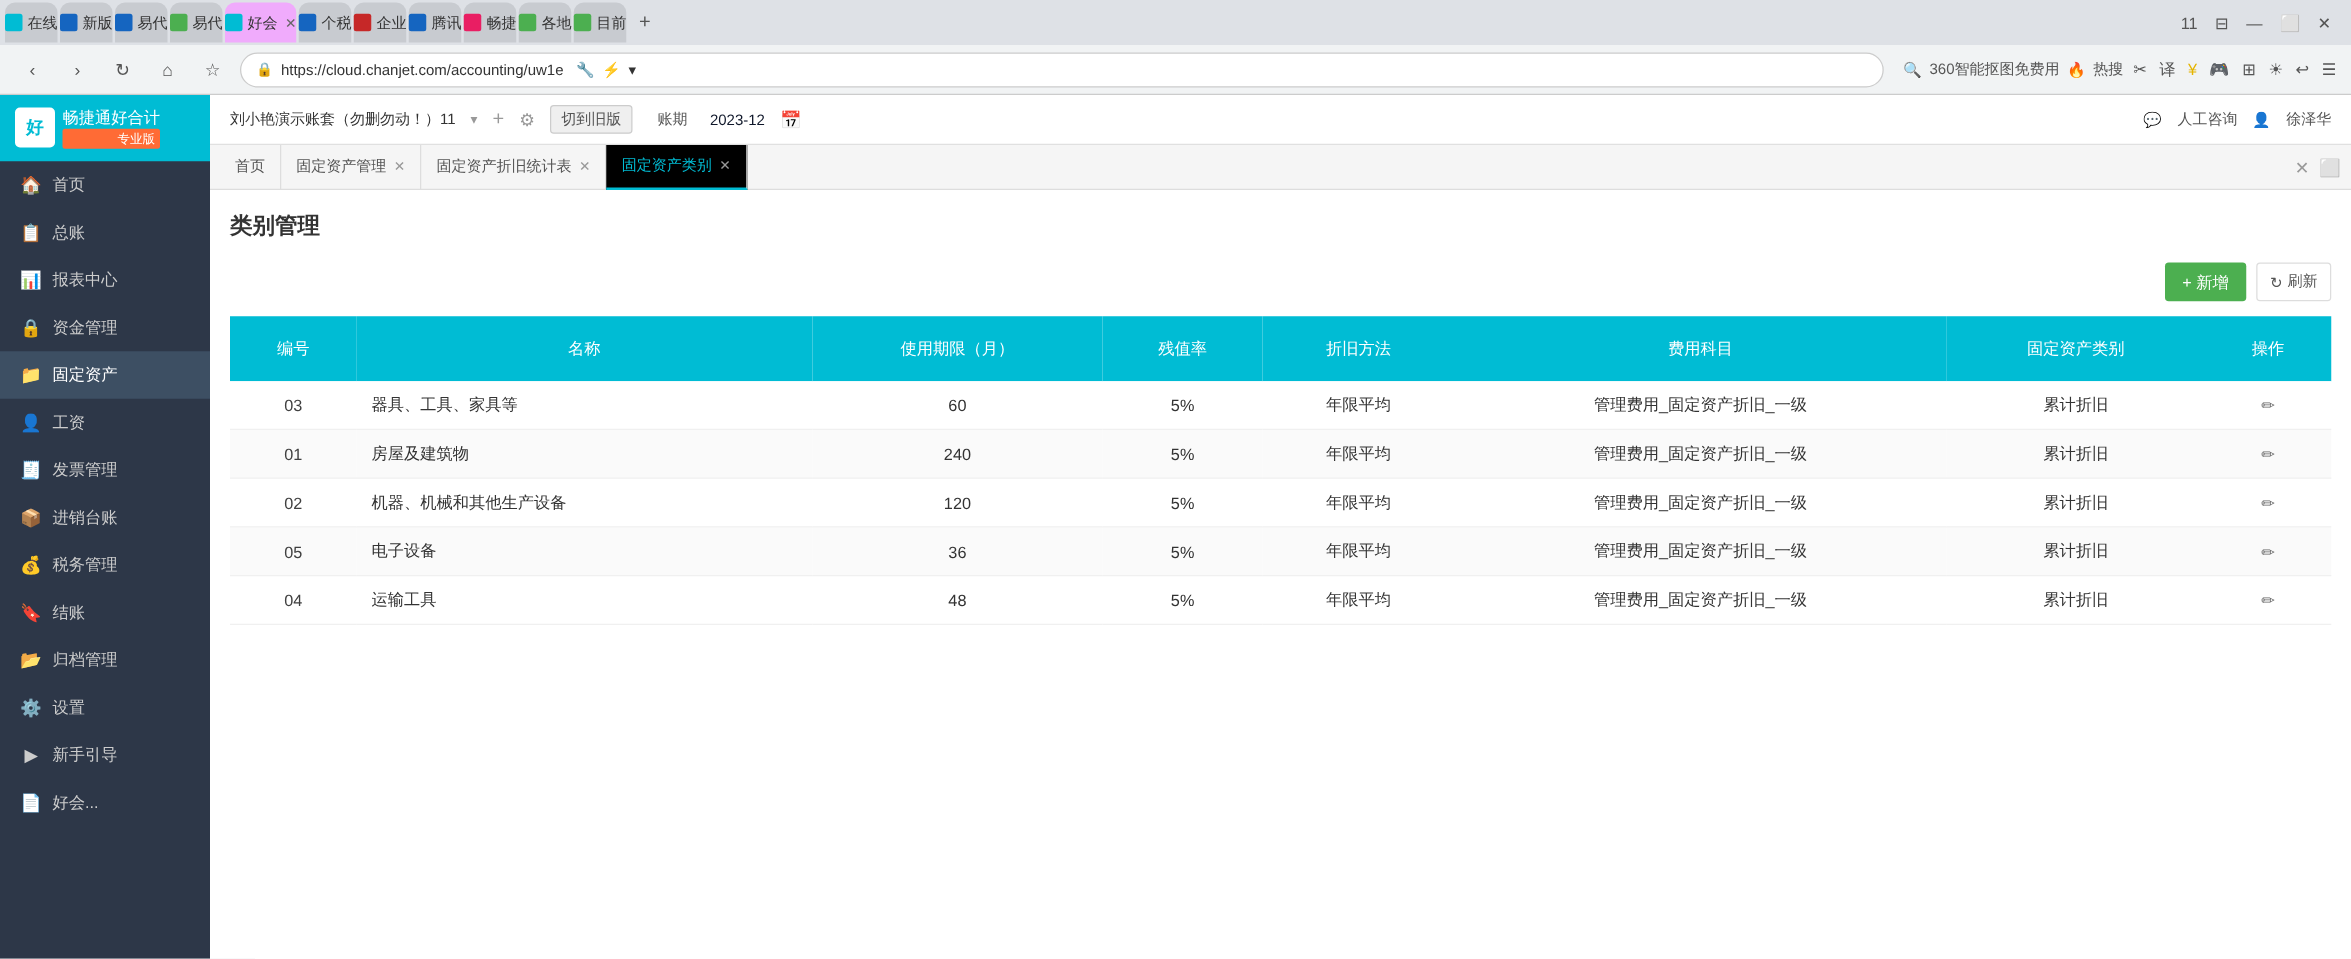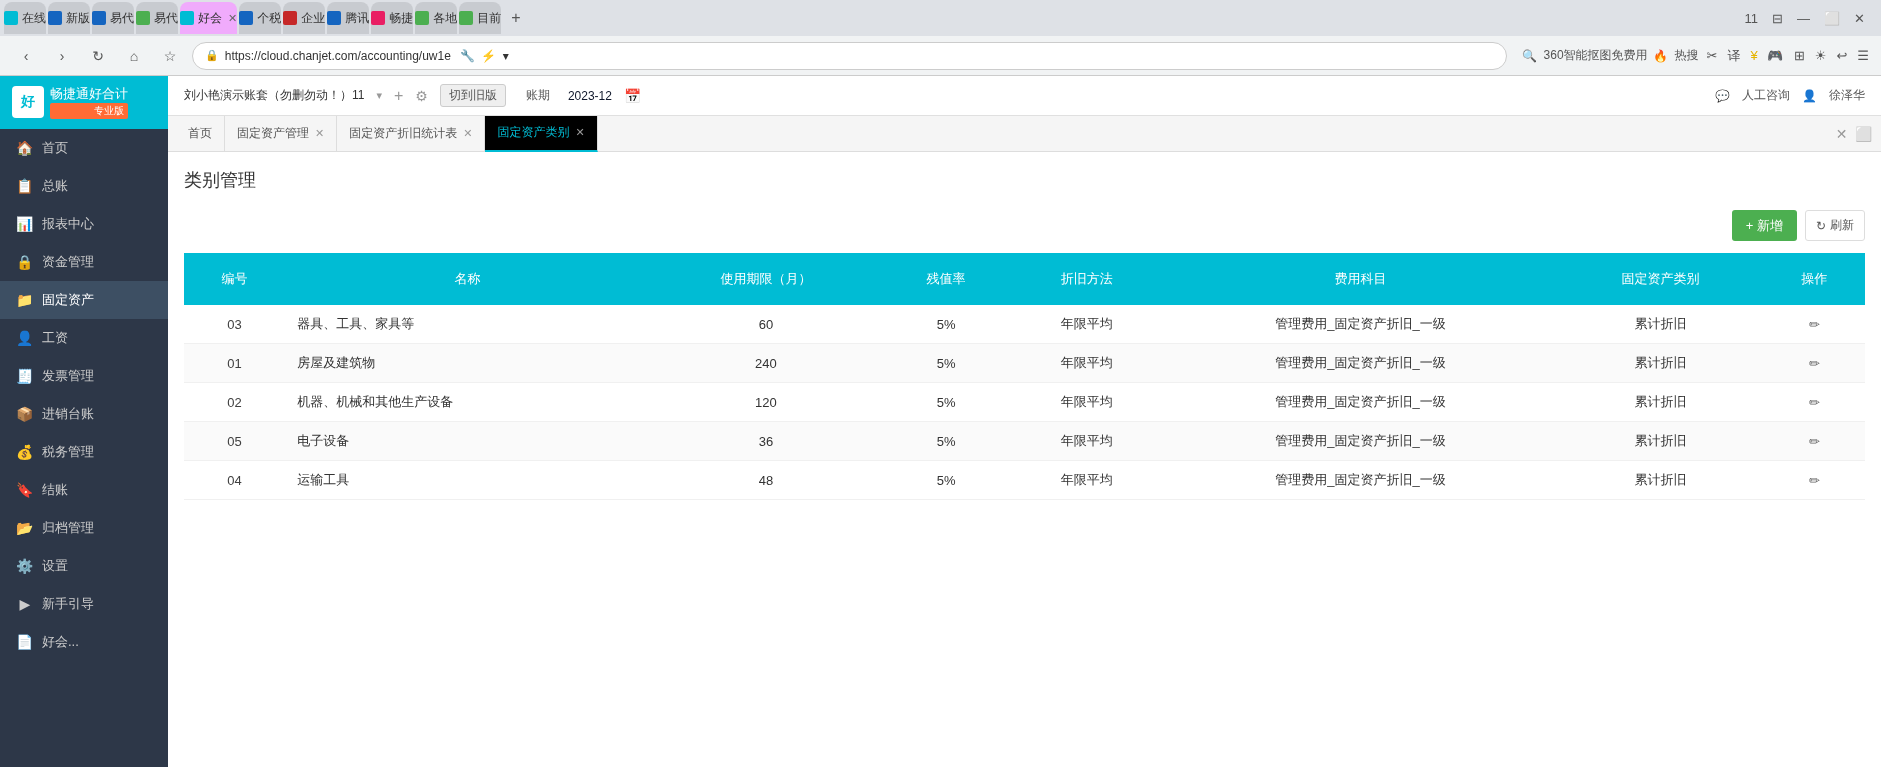--- a/index.html
+++ b/index.html
@@ -46,21 +46,21 @@
 
     
     .page-tabs { display: flex; align-items: center; height: 36px; background: #f5f5f5; border-bottom: 1px solid #ddd; padding: 0 8px; gap: 0; }
     .page-tab { display: flex; align-items: center; padding: 0 12px; height: 36px; font-size: 12px; color: #555; cursor: pointer; border-right: 1px solid #ddd; gap: 6px; }
     .page-tab.active { background: #000000; color: #00bcd4; border-bottom: 2px solid #00bcd4; }
     .page-tab .close-btn { color: #999; font-size: 11px; cursor: pointer; }
     .tab-window-controls { margin-left: auto; display: flex; gap: 8px; color: #999; font-size: 14px; }
 
     
     .main-content { flex: 1; background: #fff; overflow: auto; padding: 16px; }
-    .page-title { font-size: 18px; color: #333; margin-bottom: 16px; font-weight: 400; }
+    .page-title { font-size: 18px; color: #333; margin-bottom: 16px; font-weight: 700; }
     .toolbar { display: flex; justify-content: flex-end; margin-bottom: 12px; gap: 8px; margin-top: 18px; }
     .btn-add { background: #4caf50; color: #fff; border: none; padding: 6px 14px; border-radius: 3px; font-size: 13px; cursor: pointer; display: flex; align-items: center; gap: 4px; }
     .btn-refresh { background: #fff; color: #555; border: 1px solid #ddd; padding: 6px 10px; border-radius: 3px; font-size: 12px; cursor: pointer; display: flex; align-items: center; gap: 4px; }
 
     
     .data-table { width: 100%; border-collapse: collapse; font-size: 13px; }
     .data-table thead tr { background: #00bcd4; color: #fff; }
     .data-table thead th { padding: 17px 12px; text-align: center; font-weight: normal; border: none; }
     .data-table tbody tr { border-bottom: 1px solid #f0f0f0; }
     .data-table tbody tr:nth-child(odd) { background: #fff; }

